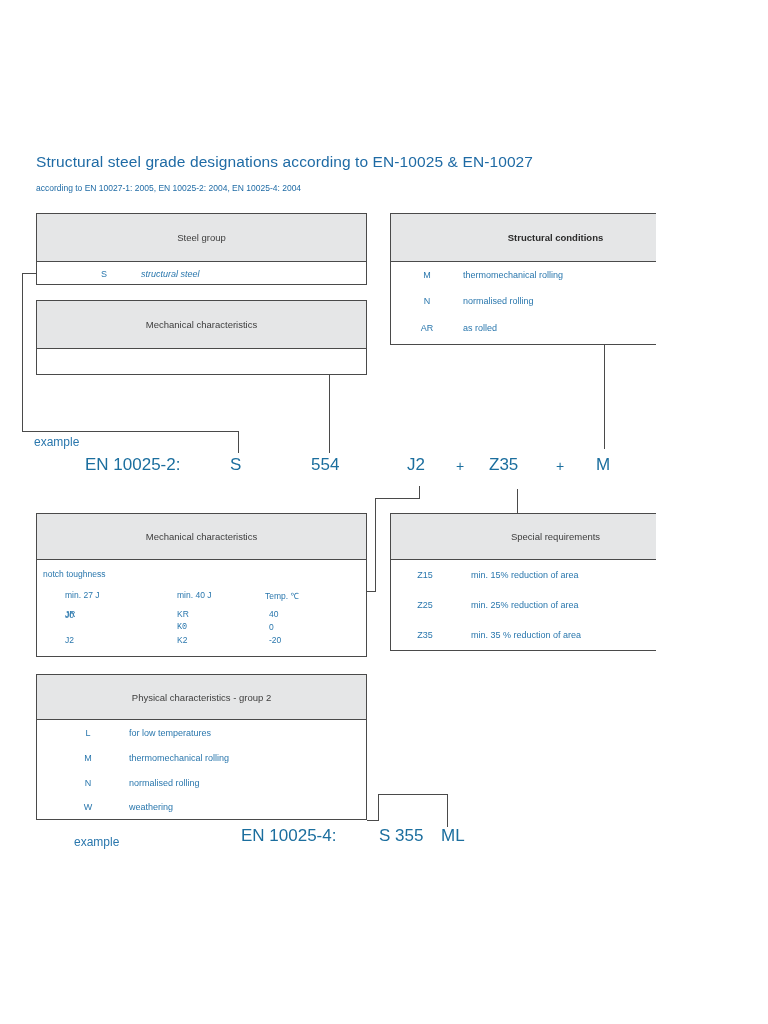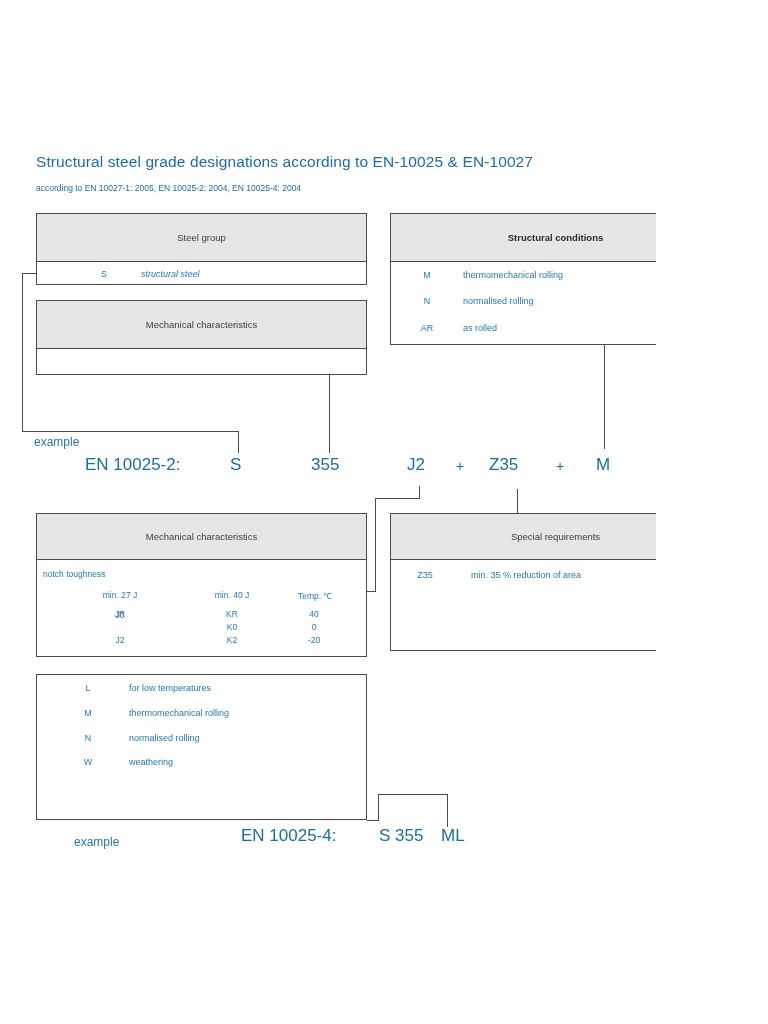--- a/index.html
+++ b/index.html
@@ -112,21 +112,21 @@
   .nt-label {
     position: absolute;
     font-size: 8.5px;
     color: #2a77ad;
     white-space: nowrap;
   }
   .nt-cell {
     position: absolute;
     font-size: 8.5px;
     color: #2a77ad;
-    text-align: center;
+    text-align: left;
     white-space: nowrap;
   }
 </style>
 </head>
 <body>
 
 <div id="page">
 
   <div class="main-title">Structural steel grade designations according to EN-10025 &amp; EN-10027</div>
   <div class="sub-title">according to EN 10027-1:  2005,  EN 10025-2:  2004,  EN 10025-4:  2004</div>
@@ -169,21 +169,21 @@
   <div class="ln v" style="left:238px; top:423px; height:22px;"></div>
 
   <div class="ln v" style="left:329px; top:367px; height:78px;"></div>
 
   <div class="ln v" style="left:604px; top:337px; height:104px;"></div>
 
   <div class="example-label" style="left:34px; top:427px;">example</div>
 
   <div class="formula-token" style="left:85px; top:447px;">EN 10025-2:</div>
   <div class="formula-token" style="left:230px; top:447px;">S</div>
-  <div class="formula-token" style="left:311px; top:447px;">355</div>
+  <div class="formula-token" style="left:311px; top:447px;">554</div>
   <div class="formula-token" style="left:407px; top:447px;">J2</div>
   <div class="formula-token plus" style="left:456px; top:450px;">+</div>
   <div class="formula-token" style="left:489px; top:447px;">Z35</div>
   <div class="formula-token plus" style="left:556px; top:450px;">+</div>
   <div class="formula-token" style="left:596px; top:447px;">M</div>
 
   <div class="ln v" style="left:419px; top:478px; height:13px;"></div>
   <div class="ln h" style="left:375px; top:490px; width:45px;"></div>
   <div class="ln v" style="left:375px; top:490px; height:93px;"></div>
   <div class="ln h" style="left:367px; top:583px; width:9px;"></div>
@@ -197,40 +197,49 @@
 
       <div class="nt-cell" style="left:28px; top:30px; width:110px;">min. 27 J</div>
       <div class="nt-cell" style="left:140px; top:30px; width:110px;">min. 40 J</div>
       <div class="nt-cell" style="left:228px; top:30px; width:100px;">Temp.  ℃</div>
 
       <div class="nt-cell" style="left:28px; top:49px; width:110px;">JR</div>
       <div class="nt-cell" style="left:140px; top:49px; width:110px;">KR</div>
       <div class="nt-cell" style="left:232px; top:49px; width:90px;">40</div>
 
       <div class="nt-cell" style="left:28px; top:50px; width:110px;">J0</div>
-      <div class="nt-cell" style="left:140px; top:62px; width:110px;">K0</div>
+      <div class="nt-cell" style="left:140px; top:62px; width:110px;font-family:Liberation Mono, monospace;">K0</div>
       <div class="nt-cell" style="left:232px; top:62px; width:90px;">0</div>
 
       <div class="nt-cell" style="left:28px; top:75px; width:110px;">J2</div>
       <div class="nt-cell" style="left:140px; top:75px; width:110px;">K2</div>
       <div class="nt-cell" style="left:232px; top:75px; width:90px;">-20</div>
     </div>
   </div>
 
   <div class="box" style="left:390px; top:505px; width:331px; height:138px;">
     <div class="box-head" style="height:46px;">Special requirements</div>
     <div class="box-body" style="height:91px;">
       <div class="row" style="height:30px;">
+        <span class="code" style="left:14px; width:40px; top:10px;">Z15</span>
+        <span class="desc" style="left:80px; top:10px;">min. 15% reduction  of area</span>
+      </div>
+      <div class="row" style="height:30px;">
+        <span class="code" style="left:14px; width:40px; top:10px;">Z25</span>
+        <span class="desc" style="left:80px; top:10px;">min. 25% reduction  of area</span>
+      </div>
+      <div class="row" style="height:30px;">
         <span class="code" style="left:14px; width:40px; top:10px;">Z35</span>
         <span class="desc" style="left:80px; top:10px;">min. 35 % reduction  of area</span>
       </div>
     </div>
   </div>
 
   <div class="box" style="left:36px; top:666px; width:331px; height:146px;">
+    <div class="box-head" style="height:45px;">Physical characteristics - group 2</div>
     <div class="box-body" style="height:99px;">
       <div class="row" style="height:25px;">
         <span class="code" style="left:38px; width:26px; top:8px;">L</span>
         <span class="desc" style="left:92px; top:8px;">for low temperatures</span>
       </div>
       <div class="row" style="height:25px;">
         <span class="code" style="left:38px; width:26px; top:8px;">M</span>
         <span class="desc" style="left:92px; top:8px;">thermomechanical rolling</span>
       </div>
       <div class="row" style="height:25px;">

